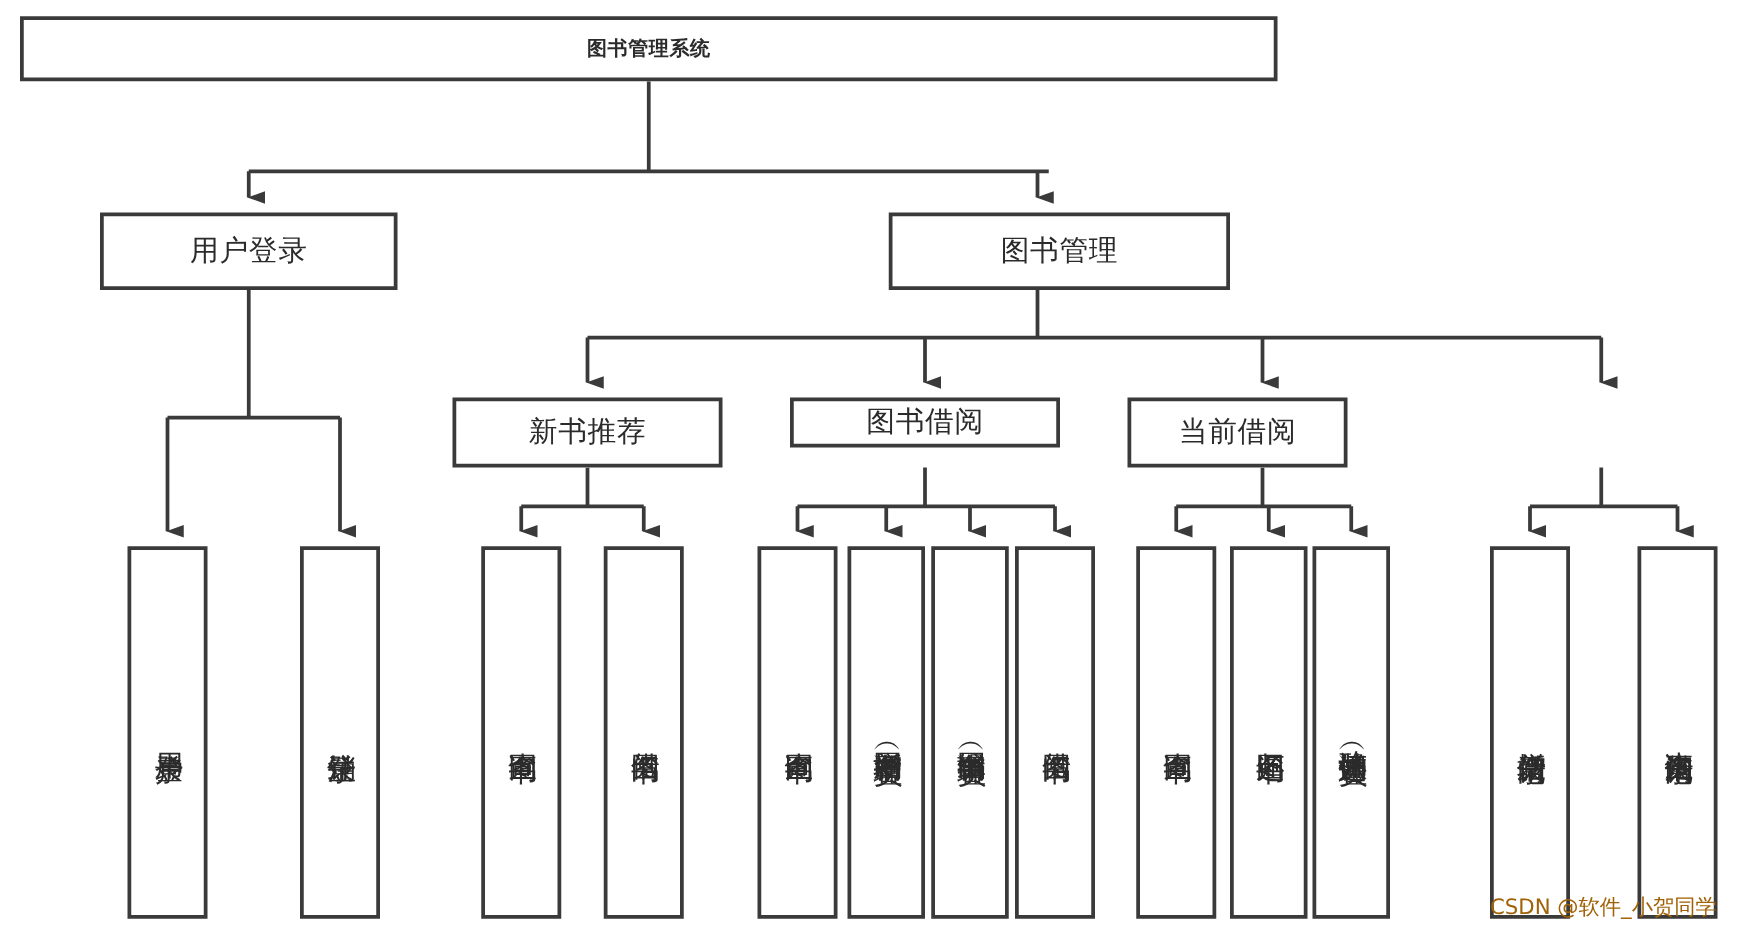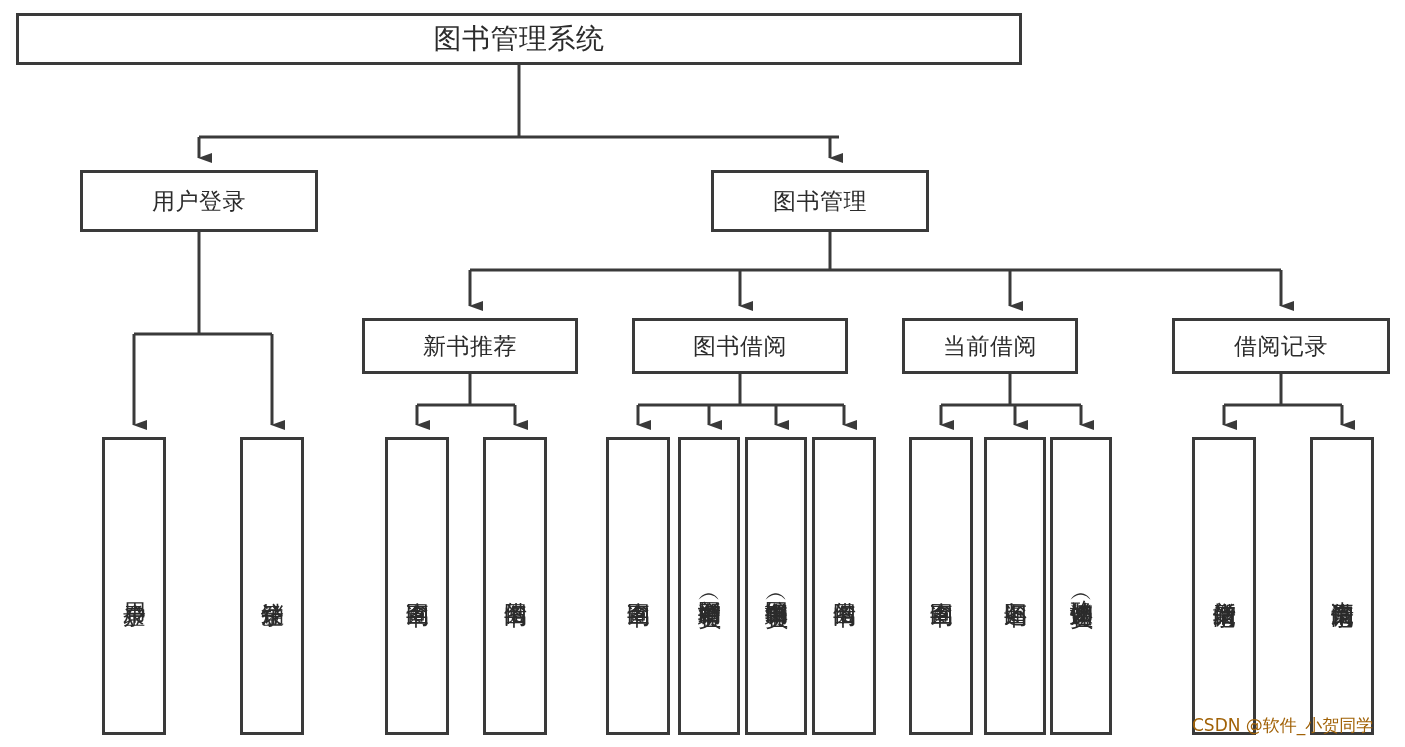--- a/index.html
+++ b/index.html
@@ -41,21 +41,22 @@
     text-align: center;
     line-height: 1.22;
     letter-spacing: 0.5px;
     white-space: nowrap;
   }
   
   .node.h .label {
     font-size: 23px;
   }
   .node.root .label {
-    font-size: 28px;
+    font-size: 16px;
+    font-weight: bold;
   }
   
   .node.v {
     align-items: center;
     justify-content: center;
   }
   .node.v .label {
     writing-mode: vertical-rl;
     text-orientation: upright;
     font-size: 23px;
@@ -127,35 +128,32 @@
     </g>
   </svg>
 
   <div class="node h root" id="node-root" style="left: 16px; top: 13px; width: 1006px; height: 52px;">
     <span class="label">图书管理系统</span>
   </div>
 
   <div class="node h" id="node-l2-0" style="left: 80px; top: 170px; width: 238px; height: 62px;">
     <span class="label">用户登录</span>
   </div>
-  <div class="node h" id="node-l2-1" style="left: 711px; top: 170px; width: 218px; height: 62px;">
+  <div class="node h" id="node-l2-1" style="left: 711px; top: 170px; width: 273px; height: 62px;">
     <span class="label">图书管理</span>
   </div>
 
   <div class="node h" id="node-l3-0" style="left: 362px; top: 318px; width: 216px; height: 56px;">
     <span class="label">新书推荐</span>
   </div>
-  <div class="node h" id="node-l3-1" style="left: 632px; top: 318px; width: 216px; height: 56px;">
+  <div class="node h" id="node-l3-1" style="left: 632px; top: 318px; width: 216px; height: 40px;">
     <span class="label">图书借阅</span>
   </div>
   <div class="node h" id="node-l3-2" style="left: 902px; top: 318px; width: 176px; height: 56px;">
     <span class="label">当前借阅</span>
-  </div>
-  <div class="node h" id="node-l3-3" style="left: 1172px; top: 318px; width: 218px; height: 56px;">
-    <span class="label">借阅记录</span>
   </div>
 
   <div class="node v" id="node-leaf-0" style="left: 102px; top: 437px; width: 64px; height: 298px;">
     <span class="label">用户登录</span>
   </div>
   <div class="node v" id="node-leaf-1" style="left: 240px; top: 437px; width: 64px; height: 298px;">
     <span class="label">注销登录</span>
   </div>
   <div class="node v" id="node-leaf-2" style="left: 385px; top: 437px; width: 64px; height: 298px;">
     <span class="label">查询图书</span>

